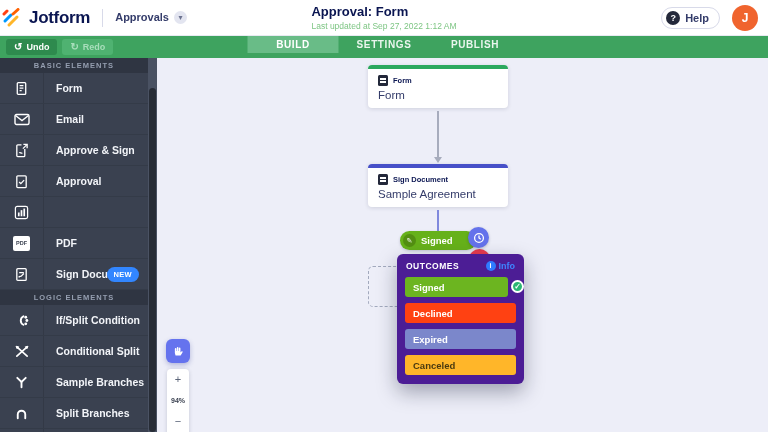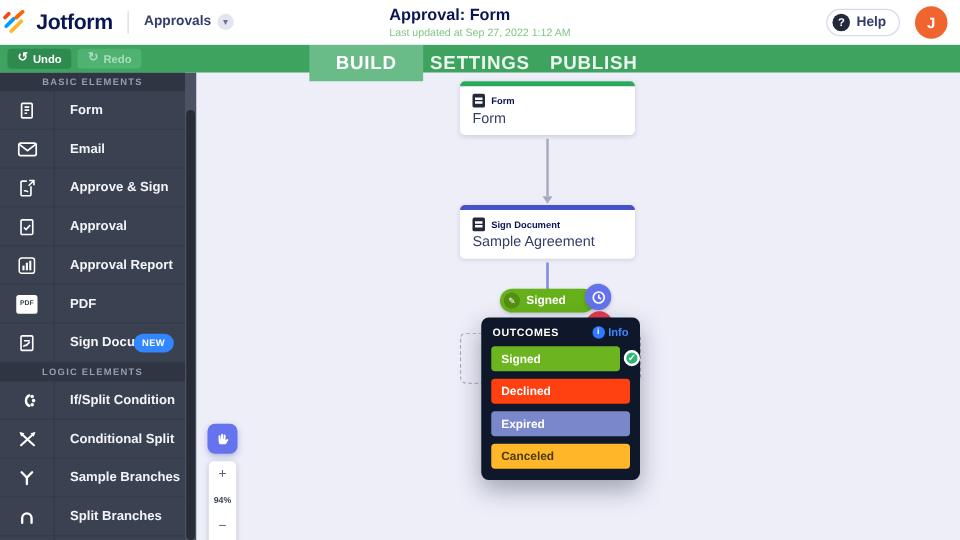--- a/index.html
+++ b/index.html
@@ -24,21 +24,21 @@
   .avatar { width:26px; height:26px; border-radius:50%; background:#F0642E; color:#fff; font-size:12px; font-weight:bold; display:flex; align-items:center; justify-content:center; cursor:pointer; }
 
   
   .toolbar { position:absolute; top:36px; left:0; width:768px; height:22px; background:#3EA35F; z-index:25; display:flex; align-items:center; }
   .undo-redo { display:flex; gap:5px; padding-left:6px; }
   .tb-btn { display:flex; align-items:center; gap:4px; height:16px; padding:0 8px; border-radius:3px; font-size:9px; font-weight:bold; cursor:pointer; }
   .undo-btn { background:#2E8A4E; color:#fff; }
   .redo-btn { background:#4FB271; color:#A8DEBB; }
   .tb-btn .ic { font-size:10px; line-height:1; }
   .tabs { position:absolute; left:50%; top:0; transform:translateX(-50%); height:22px; display:flex; }
-  .tab { width:91px; height:29px; display:flex; align-items:center; justify-content:center; font-size:15px; font-weight:bold; letter-spacing:0.6px; color:#EAF6EE; cursor:pointer; }
+  .tab { width:91px; height:17px; display:flex; align-items:center; justify-content:center; font-size:10px; font-weight:bold; letter-spacing:0.6px; color:#EAF6EE; cursor:pointer; }
   .tab.active { background:#69BC87; color:#fff; }
 
   
   .sidebar { position:absolute; top:58px; left:0; width:148px; height:374px; background:#3A4150; z-index:20; }
   .side-section-title { height:15px; background:#2F3542; color:#959EB0; font-size:7.5px; font-weight:bold; letter-spacing:1px; display:flex; align-items:center; justify-content:center; }
   .side-item { display:flex; align-items:stretch; height:31px; border-bottom:1px solid #343B48; cursor:pointer; position:relative; }
   .side-icon-cell { width:44px; display:flex; align-items:center; justify-content:center; border-right:1px solid #333946; flex:none; }
   .side-label { display:flex; align-items:center; padding-left:12px; font-size:10.5px; font-weight:600; color:#F2F4F8; }
   .new-badge { position:absolute; right:9px; top:8px; background:#3286FF; color:#fff; font-size:7.5px; font-weight:bold; padding:3px 7px; border-radius:9px; letter-spacing:0.3px; }
   .pdf-chip { width:17px; height:15px; background:#fff; border-radius:2px; color:#3A4150; font-size:5.5px; font-weight:bold; display:flex; align-items:center; justify-content:center; }
@@ -65,21 +65,21 @@
   .outcome-pill { position:absolute; left:243px; top:173px; width:76px; height:19px; background:#66B11A; border-radius:10px; display:flex; align-items:center; gap:5px; padding-left:3px; cursor:pointer; z-index:6; box-shadow:0 1px 3px rgba(20,25,60,.2); }
   .pill-pen { width:13px; height:13px; border-radius:50%; background:#538F12; color:#fff; font-size:7px; display:flex; align-items:center; justify-content:center; }
   .pill-label { color:#fff; font-size:9.5px; font-weight:bold; }
 
   .mini-btn { position:absolute; width:21px; height:21px; border-radius:50%; display:flex; align-items:center; justify-content:center; cursor:pointer; box-shadow:0 1px 3px rgba(20,25,60,.25); }
   .clock-btn { left:311px; top:169px; background:#6472EB; z-index:7; }
   .delete-btn { left:312px; top:191px; background:#E93A4E; z-index:4; color:#fff; font-size:10px; font-weight:bold; }
 
   .drop-zone { position:absolute; left:211px; top:208px; width:145px; height:41px; border:1.5px dashed #A2A9BD; border-radius:5px; z-index:3; }
 
-  .outcomes-panel { position:absolute; left:228px; top:196px; width:127px; background:#0f172a; border-radius:6px; box-shadow:0 8px 20px rgba(15,20,45,.35); z-index:8; padding-bottom:3px; }
+  .outcomes-panel { position:absolute; left:240px; top:196px; width:127px; background:#4c1d95; border-radius:6px; box-shadow:0 8px 20px rgba(15,20,45,.35); z-index:8; padding-bottom:3px; }
   .panel-header { height:23px; display:flex; align-items:center; justify-content:space-between; padding:0 9px; }
   .panel-title { color:#fff; font-size:8.5px; font-weight:bold; letter-spacing:0.5px; }
   .panel-info { display:flex; align-items:center; gap:3px; cursor:pointer; }
   .info-ic { width:10px; height:10px; border-radius:50%; background:#2F7BFF; color:#fff; font-size:7px; font-weight:bold; display:flex; align-items:center; justify-content:center; font-style:normal; }
   .info-label { color:#3E86FF; font-size:9px; font-weight:bold; }
   .outcome-row { position:relative; margin:0 8px 6px; height:20px; border-radius:3px; display:flex; align-items:center; padding-left:8px; font-size:9.5px; font-weight:bold; color:#fff; cursor:pointer; }
   .outcome-row.selected { width:103px; }
   .outcome-check { position:absolute; right:-16px; top:3px; width:13px; height:13px; border-radius:50%; background:#2BB673; border:2px solid #fff; color:#fff; font-size:8px; display:flex; align-items:center; justify-content:center; }
   .outcome-dark-text { color:#4A3A10; }
 
@@ -190,21 +190,20 @@
 
     <div class="side-item">
       <span class="side-icon-cell">
         <svg width="15" height="15" viewBox="0 0 16 16" fill="#fff">
           <rect x="1.5" y="1.5" width="13" height="13" rx="2" fill="none" stroke="#fff" stroke-width="1.3"></rect>
           <rect x="4.2" y="8" width="1.8" height="4"></rect>
           <rect x="7.1" y="5.5" width="1.8" height="6.5"></rect>
           <rect x="10" y="3.8" width="1.8" height="8.2"></rect>
         </svg>
       </span>
-      <span class="side-label">Approval Report</span>
     </div>
 
     <div class="side-item">
       <span class="side-icon-cell">
         <span class="pdf-chip">PDF</span>
       </span>
       <span class="side-label">PDF</span>
     </div>
 
     <div class="side-item">

